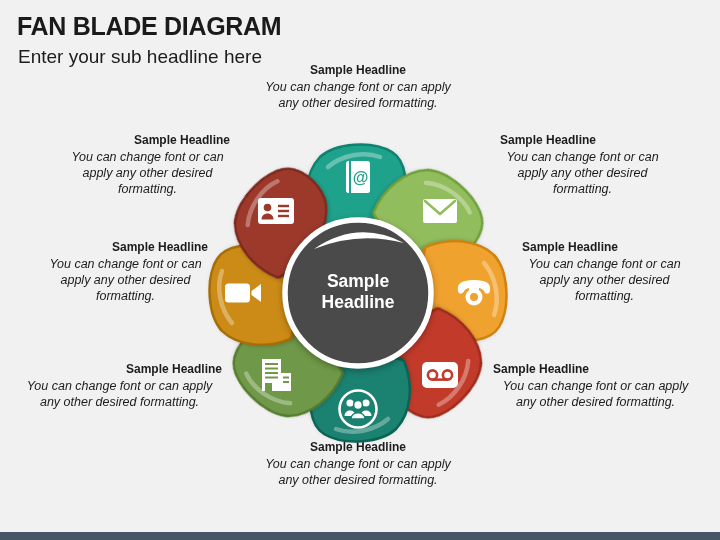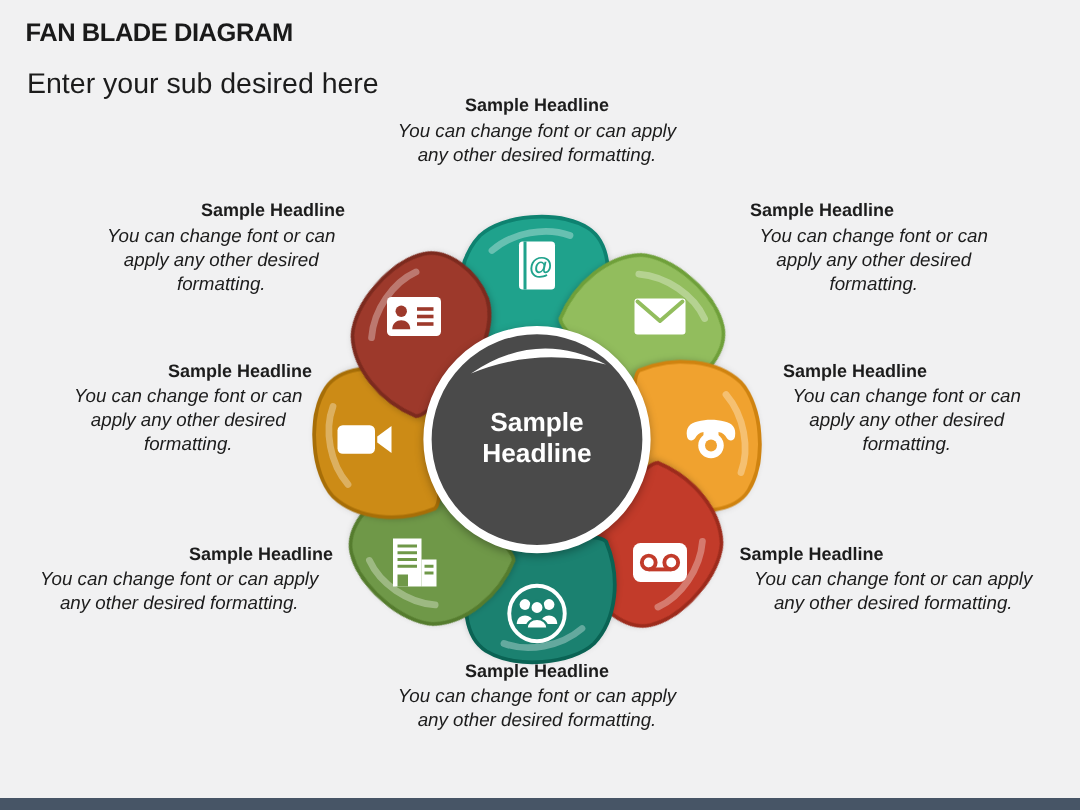--- a/index.html
+++ b/index.html
@@ -1,18 +1,18 @@
 <!DOCTYPE html>
 <html><head>
 <meta charset="utf-8">
 <style>
   html,body { margin:0; padding:0; }
   body { width:720px; height:540px; position:relative; overflow:hidden;
          background:#f1f1f2; font-family:"Liberation Sans", sans-serif; }
-  .slide-title { position:absolute; left:17px; top:12px; font-size:17px; font-weight:700;
+  .slide-title { position:absolute; left:17px; top:12px; font-size:25px; font-weight:700;
                  letter-spacing:-0.3px; color:#1a1a1a; }
   .slide-subtitle { position:absolute; left:18px; top:46px; font-size:19px; color:#1c1c1c; }
   .footer-bar { position:absolute; left:0; bottom:0; width:720px; height:8px; background:#475566; }
   .label { position:absolute; color:#1c1c1c; }
   .label-heading { font-size:12px; font-weight:bold; margin-bottom:2px; }
   .label-body { font-size:12.5px; font-style:italic; line-height:1.28;text-align:center; }
   .pos-top          { left:254px; top:63px;  width:208px; text-align:center; }
   .pos-upper-left   { left:65px;  top:133px; width:165px; text-align:right; }
   .pos-upper-right  { left:500px; top:133px; width:165px; text-align:left; }
   .pos-middle-left  { left:43px;  top:240px; width:165px; text-align:right; }
@@ -23,21 +23,21 @@
   svg.diagram { position:absolute; left:0; top:0; font-family:"Liberation Sans", sans-serif; }
   .blade { filter: drop-shadow(0 2px 2px rgba(0,0,0,0.22)); }
   .gloss { fill:none; stroke:rgba(255,255,255,0.32); stroke-width:4.5; stroke-linecap:round; }
   .center-disc { filter: drop-shadow(0 2px 3px rgba(0,0,0,0.3)); }
   .center-text { fill:#ffffff; font-size:17.5px; font-weight:bold; text-anchor:middle; }
 </style>
 </head>
 <body>
 
 <div class="slide-title">FAN BLADE DIAGRAM</div>
-<div class="slide-subtitle">Enter your sub desired here</div>
+<div class="slide-subtitle">Enter your sub headline here</div>
 
 <div class="label pos-top">
   <div class="label-heading">Sample Headline</div>
   <div class="label-body">You can change font or can apply any other desired formatting.</div>
 </div>
 <div class="label pos-upper-left">
   <div class="label-heading">Sample Headline</div>
   <div class="label-body">You can change font or can apply any other desired formatting.</div>
 </div>
 <div class="label pos-upper-right">

